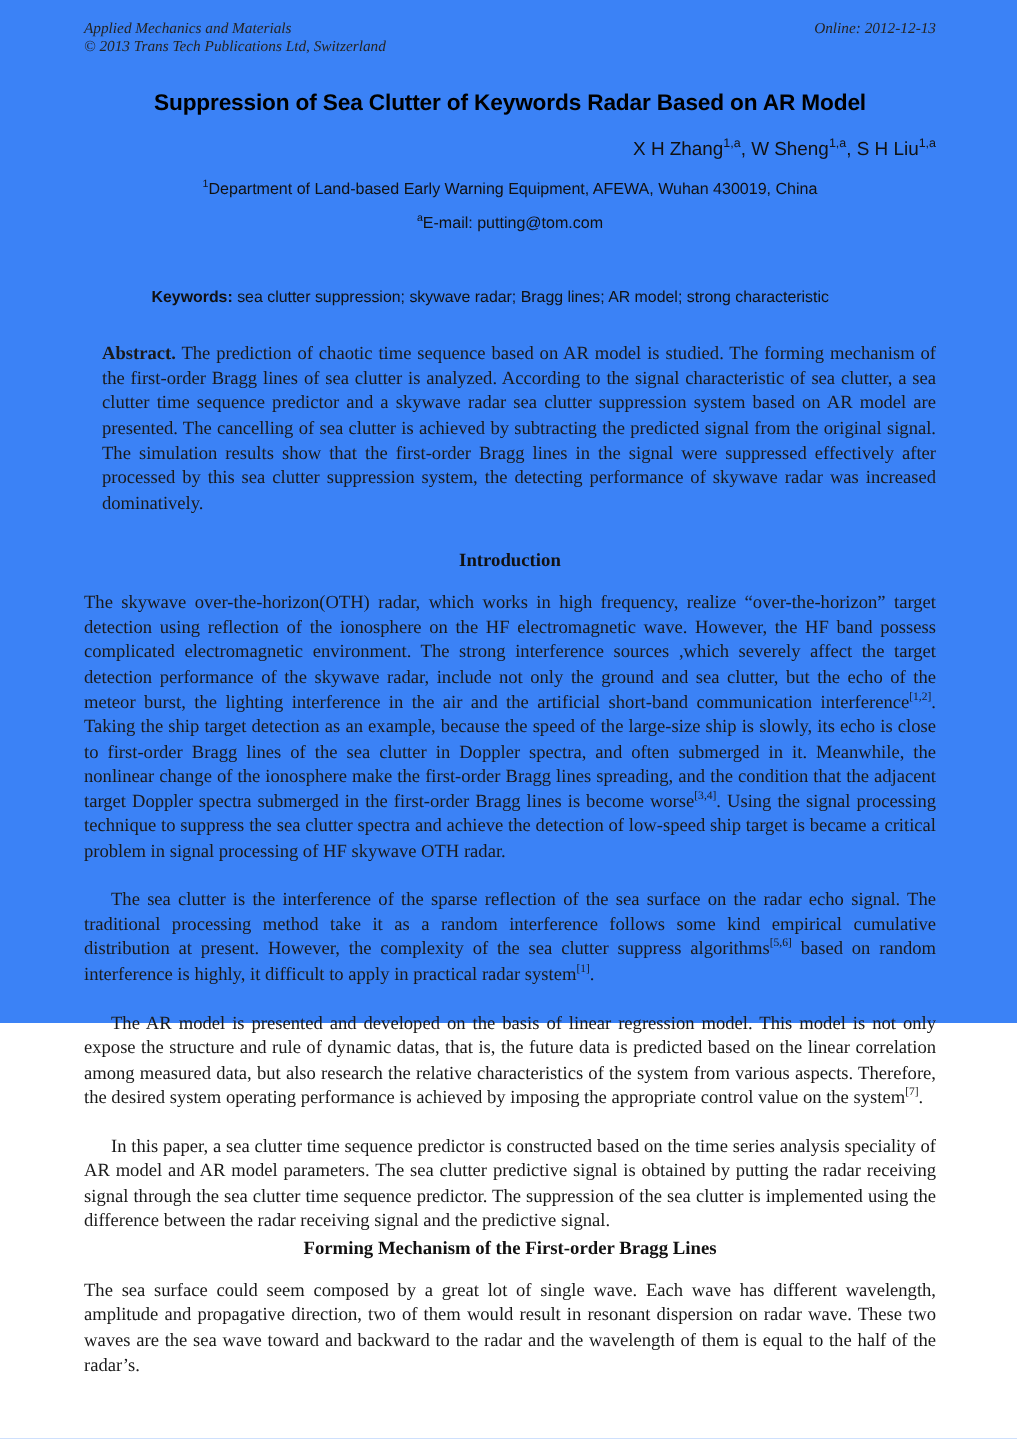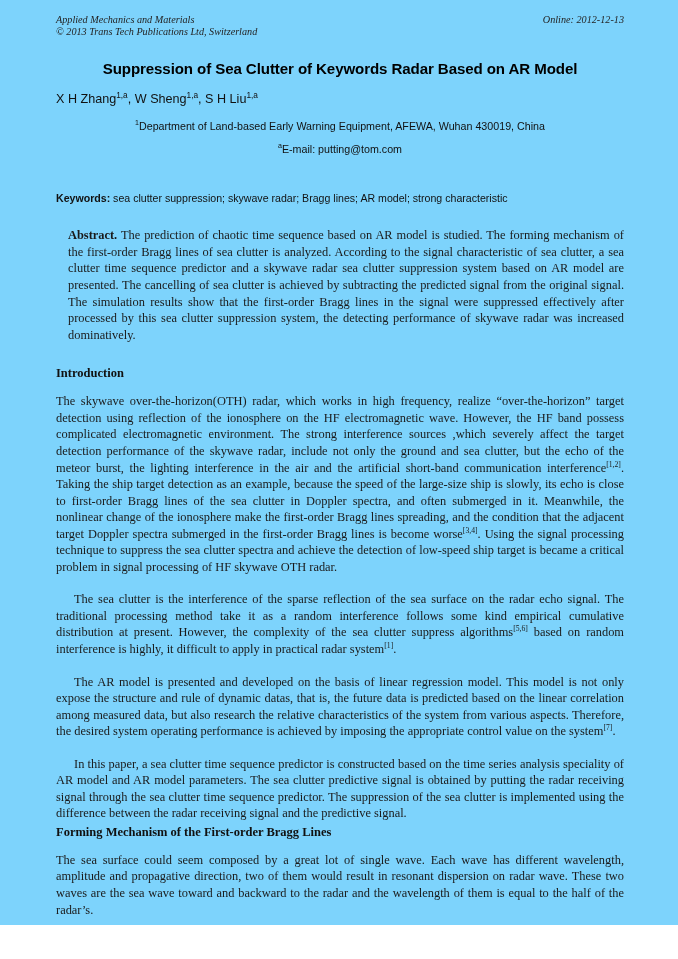--- a/index.html
+++ b/index.html
@@ -13,22 +13,22 @@
     height: 959px;
     overflow: hidden;
     font-family: "Liberation Serif", serif;
     color: #1a1a1a;
     -webkit-font-smoothing: antialiased;
   }
 
   .page {
     position: relative;
     width: 678px;
-    height: 925px;
-    background: #7dd3fc;
+    height: 682px;
+    background: #3b82f6;
     box-sizing: border-box;
     padding: 14px 54px 0 56px;
   }
 
   
   .journal-head {
     position: relative;
     font-family: "Liberation Serif", serif;
     font-style: italic;
     font-size: 10.2px;
@@ -52,21 +52,21 @@
     font-weight: bold;
     font-size: 15.1px;
     line-height: 19px;
     letter-spacing: -0.1px;
     color: #000;
   }
 
   
   .authors {
     margin-top: 13px;
-    text-align: left;
+    text-align: right;
     font-family: "Liberation Sans", sans-serif;
     font-size: 12.6px;
     line-height: 17px;
     color: #111;
   }
   .affiliation {
     margin-top: 11px;
     text-align: center;
     font-family: "Liberation Sans", sans-serif;
     font-size: 10.7px;
@@ -88,21 +88,21 @@
   }
 
   
   .keywords {
     margin-top: 34px;
     font-family: "Liberation Sans", sans-serif;
     font-size: 10.6px;
     line-height: 15px;
     color: #111;
   }
-  .keywords .lbl { font-weight: bold; }
+  .keywords .lbl { font-weight: bold; margin-left: 45px; }
 
   
   .abstract {
     margin-top: 21px;
     font-family: "Liberation Serif", serif;
     font-size: 12.4px;
     line-height: 16.6px;
     text-align: justify;
     text-justify: inter-word;
     color: #1a1a1a;
@@ -111,20 +111,21 @@
   .abstract .lbl { font-weight: bold; }
 
   
   h2.section {
     margin: 22px 0 0 0;
     font-family: "Liberation Serif", serif;
     font-weight: bold;
     font-size: 12.5px;
     line-height: 16px;
     color: #111;
+    text-align: center;
   }
   h2.section.tight { margin-top: 2px; }
 
   p.body {
     margin: 12px 0 0 0;
     font-family: "Liberation Serif", serif;
     font-size: 12.4px;
     line-height: 16.55px;
     text-align: justify;
     text-justify: inter-word;

